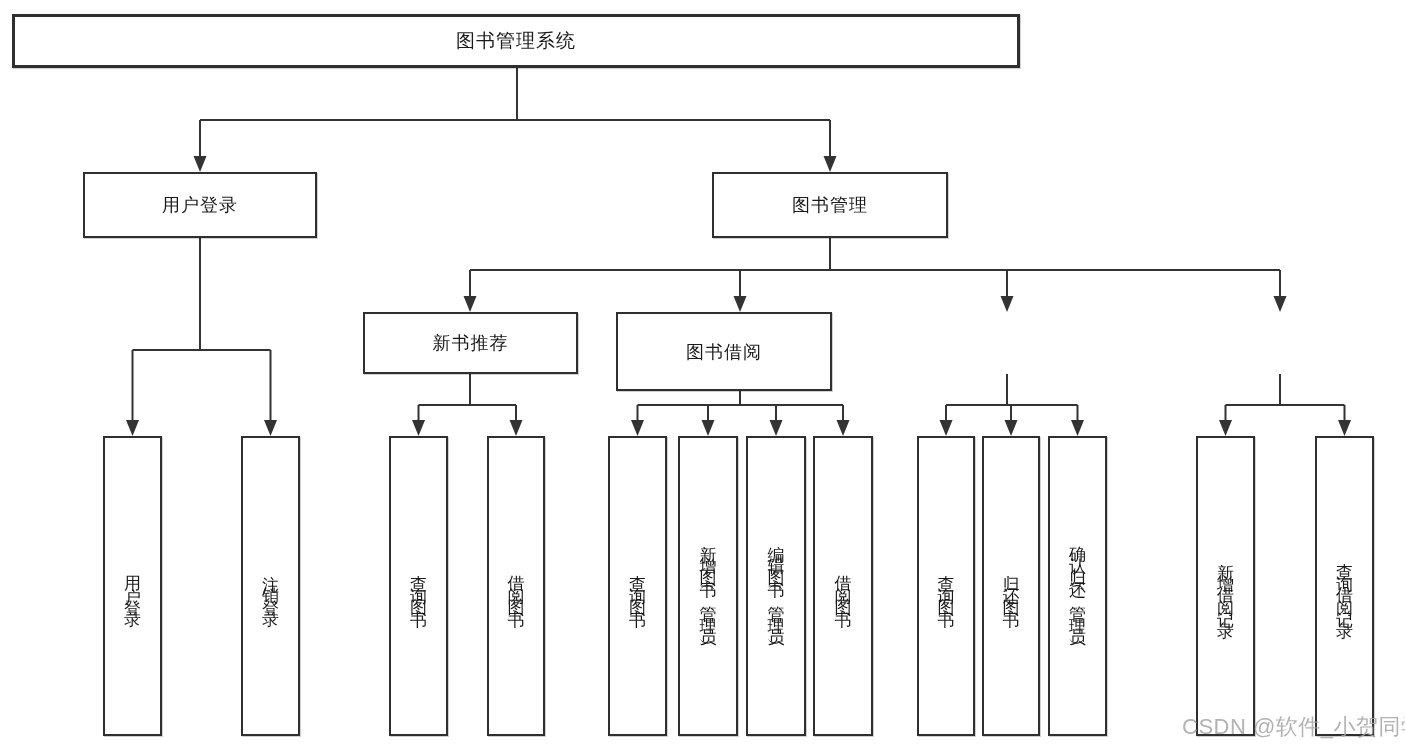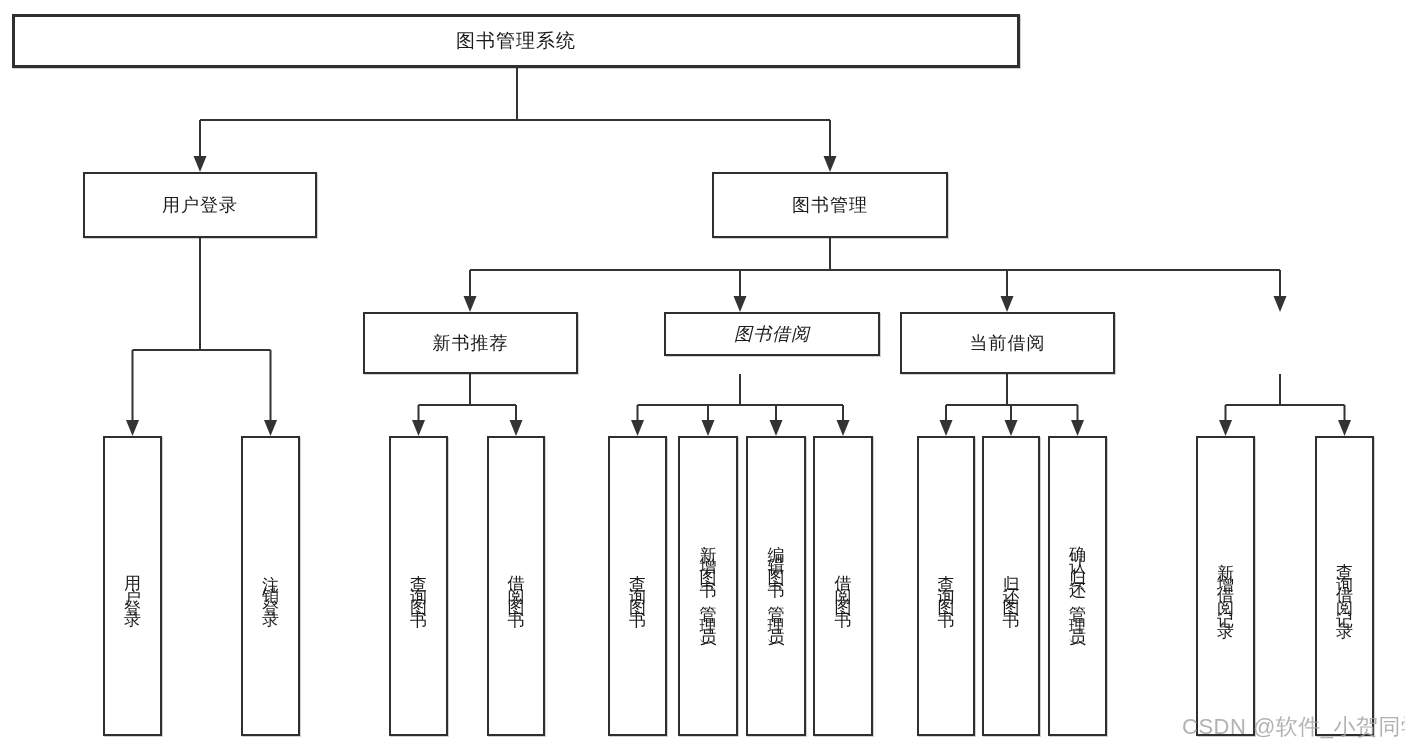--- a/index.html
+++ b/index.html
@@ -54,21 +54,21 @@
     font-size: 17px;
     letter-spacing: 12px;
     line-height: 1;
     white-space: nowrap;
   }
   
   #n-root        { left: 12px;  top: 14px;  width: 1008px; height: 54px; }
   #n-user-login  { left: 83px;  top: 172px; width: 234px;  height: 66px; }
   #n-book-mgmt   { left: 712px; top: 172px; width: 236px;  height: 66px; }
   #n-recommend   { left: 363px; top: 312px; width: 215px;  height: 62px; }
-  #n-borrow      { left: 664px; top: 312px; width: 216px;  height: 44px; font-style: italic; }
+  #n-borrow      { left: 616px; top: 312px; width: 216px;  height: 79px; }
   #n-current     { left: 900px; top: 312px; width: 215px;  height: 62px; }
   #n-records     { left: 1172px;top: 312px; width: 215px;  height: 62px; }
   
   #l-user-login  { left: 103px;  width: 59px; }
   #l-logout      { left: 241px;  width: 59px; }
   #l-rec-query   { left: 389px;  width: 59px; }
   #l-rec-borrow  { left: 487px;  width: 58px; }
   #l-bor-query   { left: 608px;  width: 59px; }
   #l-bor-add     { left: 678px;  width: 60px; }
   #l-bor-edit    { left: 746px;  width: 60px; }
@@ -149,23 +149,20 @@
   <div class="node" id="n-recommend">
     <span class="hlabel">新书推荐</span>
   </div>
 
   <div class="node" id="n-book-mgmt">
     <span class="hlabel">图书管理</span>
   </div>
   <div class="node" id="n-borrow">
     <span class="hlabel">图书借阅</span>
   </div>
-  <div class="node" id="n-current">
-    <span class="hlabel">当前借阅</span>
-  </div>
 
   <div class="leaf" id="l-user-login">
     <span class="vlabel">用户登录</span>
   </div>
   <div class="leaf" id="l-logout">
     <span class="vlabel">注销登录</span>
   </div>
   <div class="leaf" id="l-rec-query">
     <span class="vlabel">查询图书</span>
   </div>

